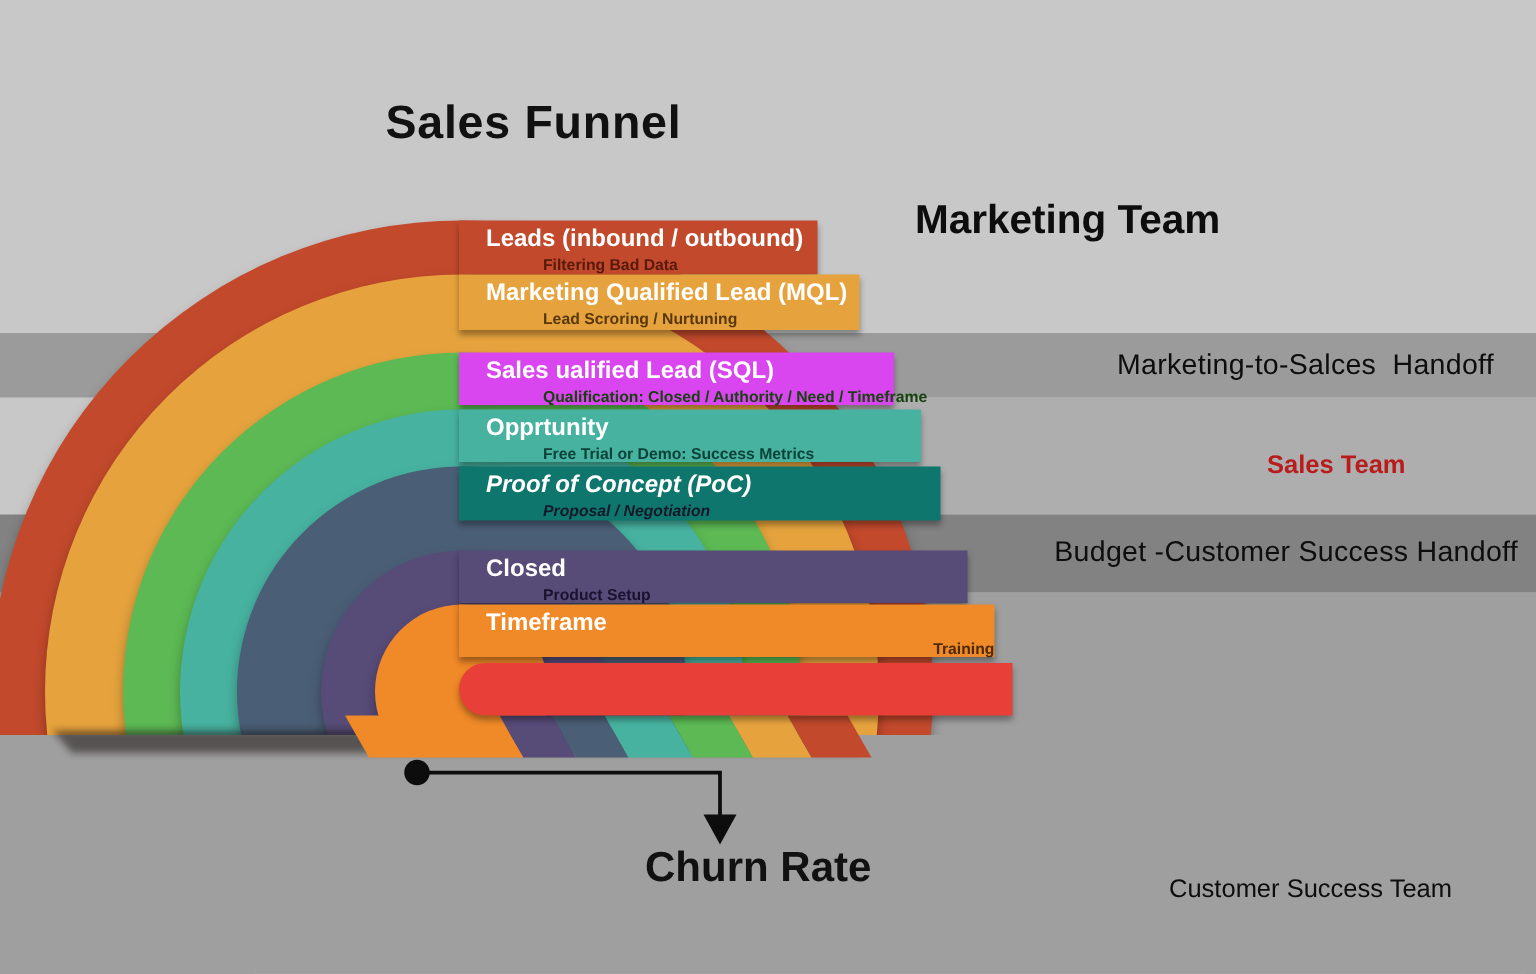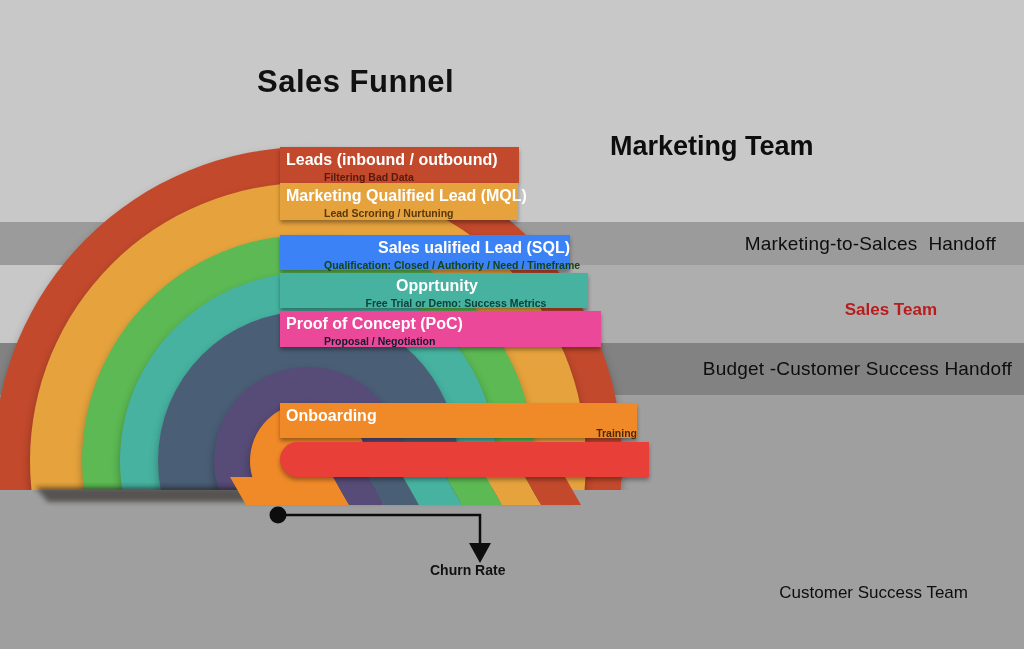--- a/index.html
+++ b/index.html
@@ -9,36 +9,36 @@
     font-family:"Liberation Sans","DejaVu Sans",sans-serif;
   }
   .zone,.band{position:absolute;left:0;width:1024px;}
   .zone-sales{left:90px;width:934px;top:265px;height:78px;}
   .band-mts{top:222px;height:43px;display:flex;align-items:center;justify-content:flex-end;padding-right:28px;box-sizing:border-box;}
   .band-scs{top:343px;height:52px;display:flex;align-items:center;justify-content:flex-end;padding-right:12px;box-sizing:border-box;}
   .zone-cs{top:395px;height:254px;}
   .band-label{font-size:19px;color:#0d0d0d;letter-spacing:.2px;white-space:pre;}
   .funnel-svg{position:absolute;left:0;top:0;}
   .rings circle{filter:drop-shadow(0 5px 4px rgba(0,0,0,.30));}
-  .bar{position:absolute;left:280px;box-shadow:0 3px 4px rgba(0,0,0,.35);box-sizing:border-box;padding:3px 0 0 6px;}
+  .bar{position:absolute;left:306px;box-shadow:0 3px 4px rgba(0,0,0,.35);box-sizing:border-box;padding:3px 0 0 18px;}
   .bar-title{display:block;font-size:16px;font-weight:bold;color:#ffffff;line-height:19px;white-space:nowrap;}
   .bar-sub{display:block;font-size:10.5px;font-weight:bold;line-height:12px;margin-top:2px;white-space:nowrap;margin-left:38px;}
   .bar-leads{top:147px;width:239px;height:36px;}
-  .bar-mql{top:183px;width:238px;height:37px;}
+  .bar-mql{top:183px;width:267px;height:37px;}
   .bar-sql{top:235px;width:290px;height:35px;}
-  .bar-opp{top:273px;width:308px;height:35px;text-align:center;}
+  .bar-opp{top:273px;width:308px;height:35px;}
   .bar-poc{top:311px;width:321px;height:36px;}
   .bar-closed{top:367px;width:339px;height:35px;}
   .bar-onboarding{top:403px;width:357px;height:35px;}
   .bar-churn{top:442px;width:369px;height:35px;border-radius:18px 0 0 18px;}
   .page-title{position:absolute;left:257px;top:64px;font-size:31px;font-weight:bold;color:#111;letter-spacing:.5px;}
   .team-marketing{position:absolute;left:610px;top:131px;font-size:27px;font-weight:bold;color:#0d0d0d;}
   .team-sales{position:absolute;right:87px;top:300px;font-size:17px;font-weight:bold;color:#b91c1c;}
   .team-cs{position:absolute;right:56px;top:583px;font-size:17px;font-weight:normal;color:#0d0d0d;}
-  .churn-label{position:absolute;left:430px;top:562px;font-size:14px;font-weight:bold;color:#111;}
+  .churn-label{position:absolute;left:430px;top:562px;font-size:28px;font-weight:bold;color:#111;}
 </style>
 </head>
 <body>
 
 <div class="canvas" style="background-color: rgb(200, 200, 200);">
 
   <div class="zone zone-sales" style="background-color: rgb(174, 174, 174);"></div>
   <div class="zone zone-cs" style="background-color: rgb(159, 159, 159);"></div>
   <div class="band band-mts" style="background-color: rgb(155, 155, 155);">
     <span class="band-label">Marketing-to-Salces  Handoff</span>
@@ -83,34 +83,38 @@
   </svg>
 
   <div class="bar bar-leads" style="background-color: rgb(194, 73, 44);">
     <span class="bar-title">Leads (inbound / outbound)</span>
     <span class="bar-sub" style="color: rgb(87, 26, 11);">Filtering Bad Data</span>
   </div>
   <div class="bar bar-mql" style="background-color: rgb(230, 163, 61);">
     <span class="bar-title">Marketing Qualified Lead (MQL)</span>
     <span class="bar-sub" style="color: rgb(88, 56, 10);">Lead Scroring / Nurtuning</span>
   </div>
-  <div class="bar bar-sql" style="background-color: #3b82f6; text-align: right;">
+  <div class="bar bar-sql" style="background-color: #d946ef;">
     <span class="bar-title">Sales ualified Lead (SQL)</span>
     <span class="bar-sub" style="color: rgb(23, 67, 15);">Qualification: Closed / Authority / Need / Timeframe</span>
   </div>
   <div class="bar bar-opp" style="background-color: rgb(71, 178, 160);">
     <span class="bar-title">Opprtunity</span>
     <span class="bar-sub" style="color: rgb(11, 66, 58);">Free Trial or Demo: Success Metrics</span>
   </div>
-  <div class="bar bar-poc" style="background-color: #ec4899;">
+  <div class="bar bar-poc" style="background-color: #0f766e; font-style: italic;">
     <span class="bar-title">Proof of Concept (PoC)</span>
     <span class="bar-sub" style="color: rgb(16, 25, 42);">Proposal / Negotiation</span>
   </div>
+  <div class="bar bar-closed" style="background-color: rgb(87, 75, 120);">
+    <span class="bar-title">Closed</span>
+    <span class="bar-sub" style="color: rgb(25, 18, 49);">Product Setup</span>
+  </div>
   <div class="bar bar-onboarding" style="background-color: rgb(240, 137, 39);">
-    <span class="bar-title">Onboarding</span>
+    <span class="bar-title">Timeframe</span>
     <span class="bar-sub" style="color: rgb(76, 42, 4); text-align: right;">Training</span>
   </div>
   <div class="bar bar-churn" style="background-color: rgb(232, 64, 56);"></div>
 
   <div class="page-title">Sales Funnel</div>
   <div class="team-marketing">Marketing Team</div>
   <div class="team-sales">Sales Team</div>
   <div class="team-cs">Customer Success Team</div>
   <div class="churn-label">Churn Rate</div>
 

